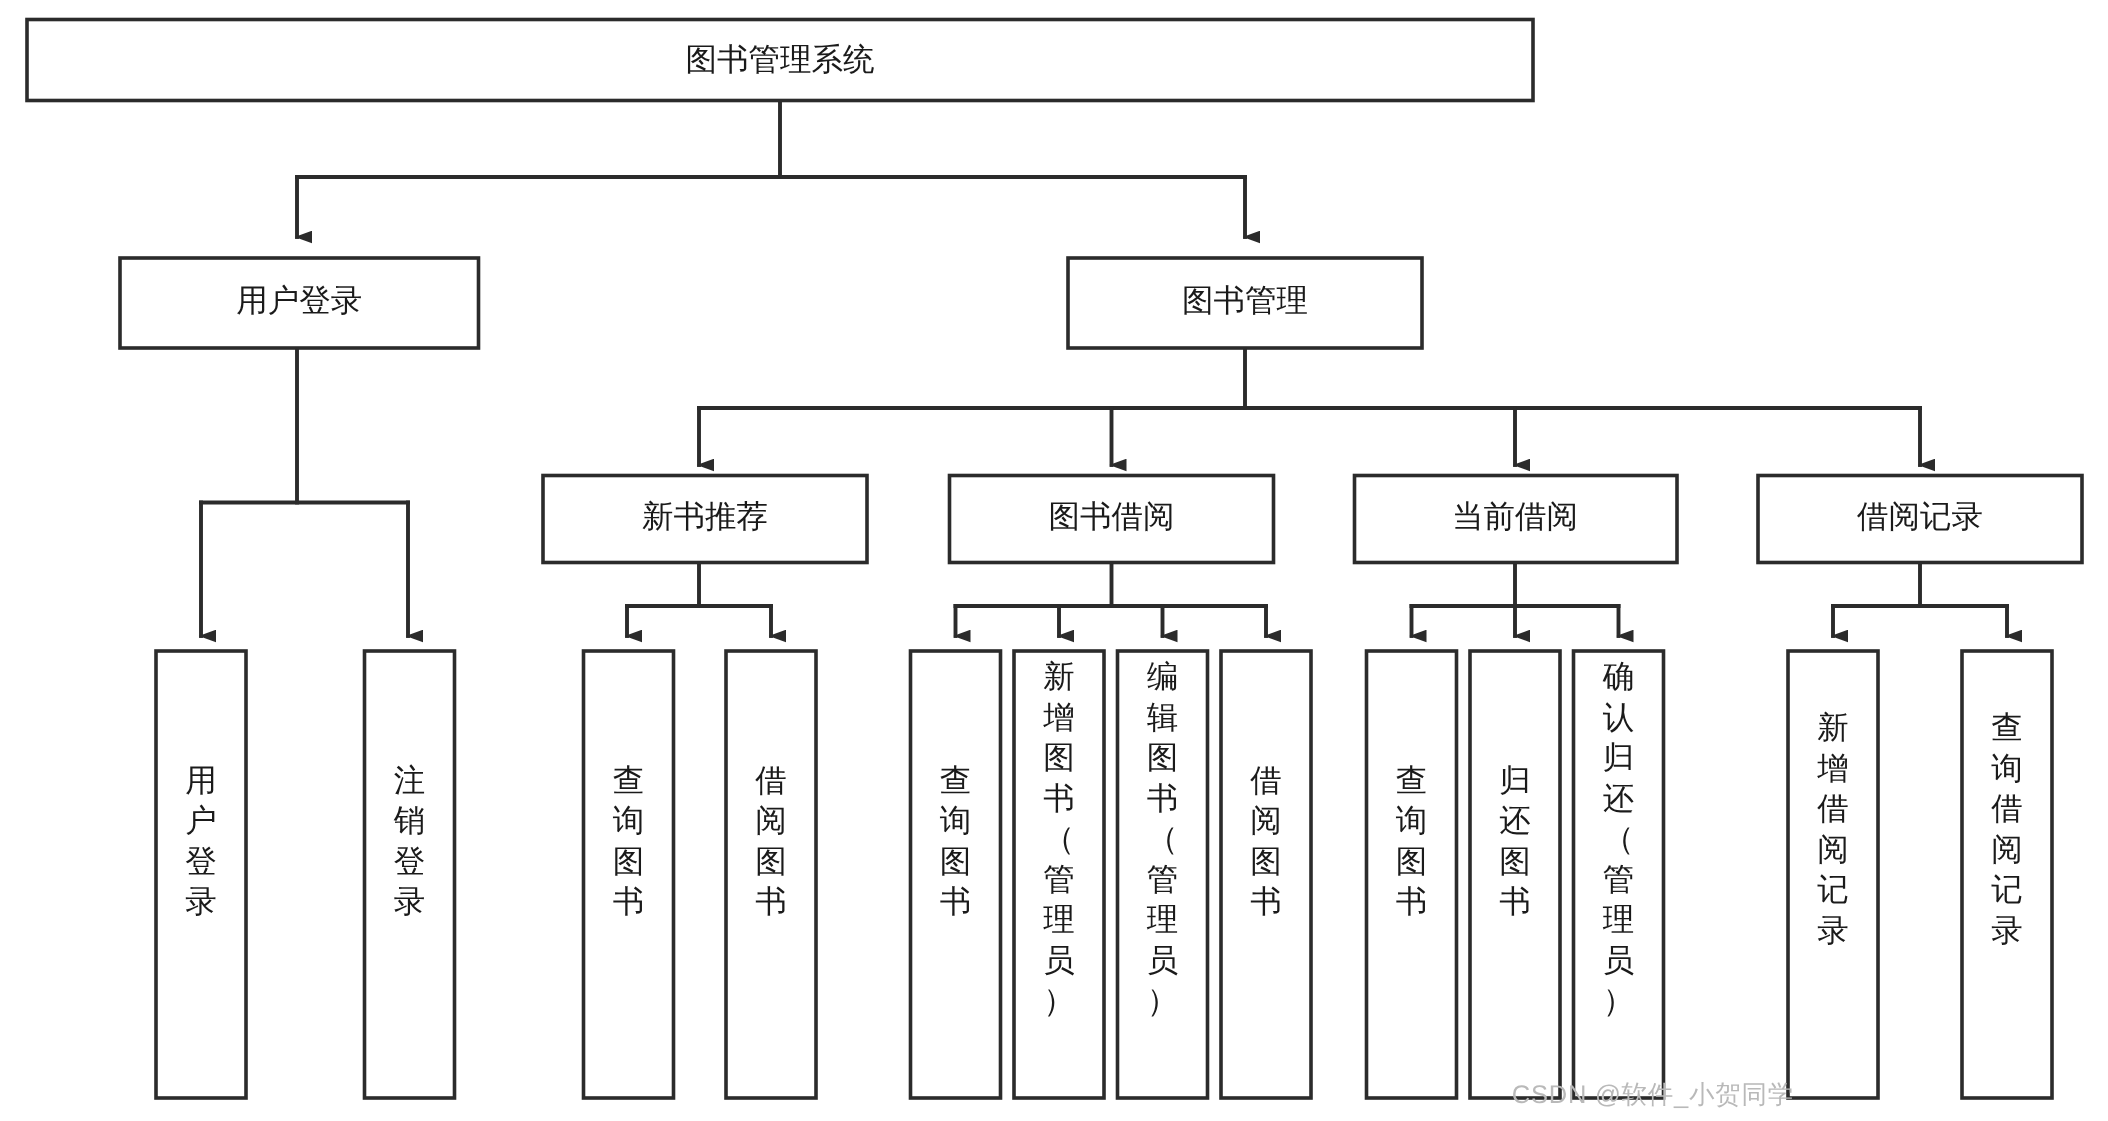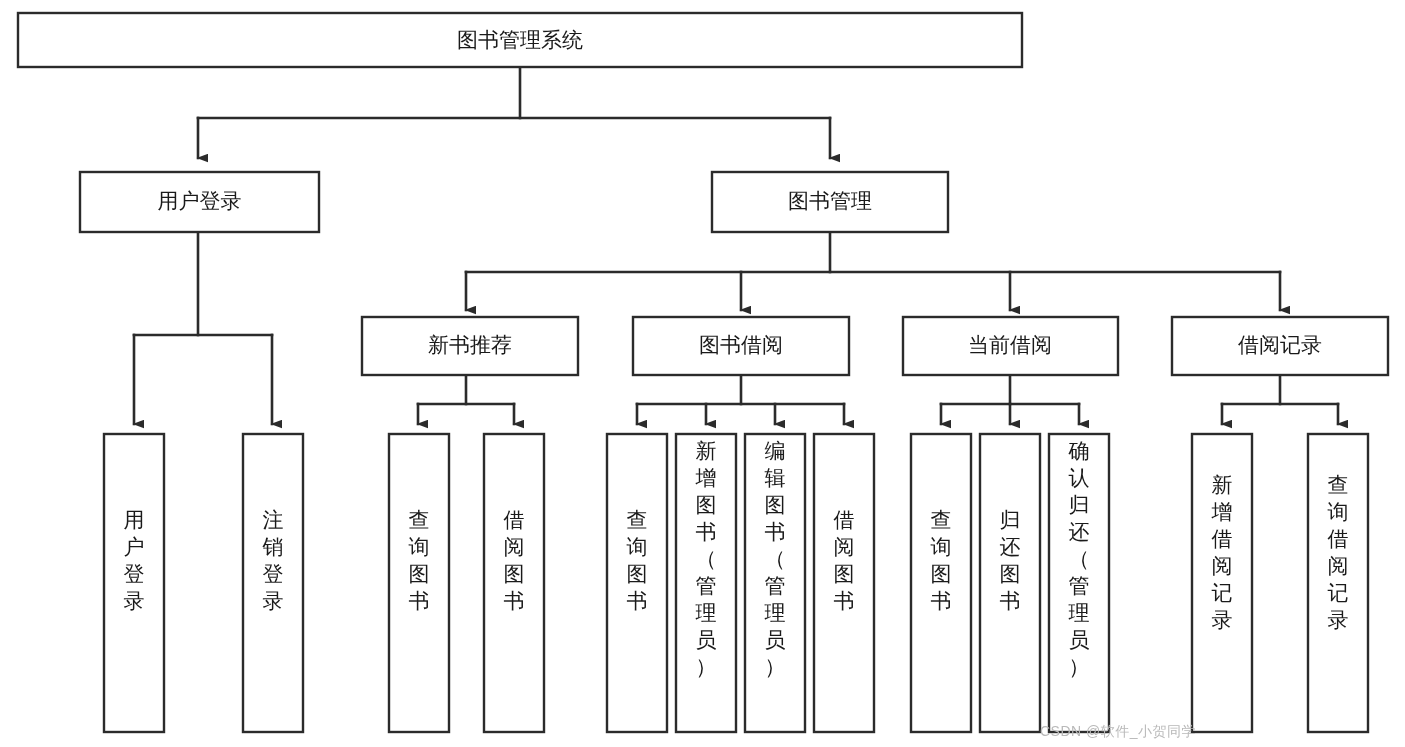--- a/index.html
+++ b/index.html
@@ -51,21 +51,21 @@
     text-anchor: middle;
   }
   .node-label-v tspan {
     text-anchor: middle;
   }
   .watermark {
     position: absolute;
     right: 8px;
     bottom: 6px;
     font-family: "Liberation Sans", "DejaVu Sans", sans-serif;
-    font-size: 14px;
+    font-size: 17px;
     color: #b9b9b9;
     letter-spacing: 0.5px;
     white-space: nowrap;
     user-select: none;
   }
 </style>
 </head>
 <body>
 
 <div id="diagram-root">

